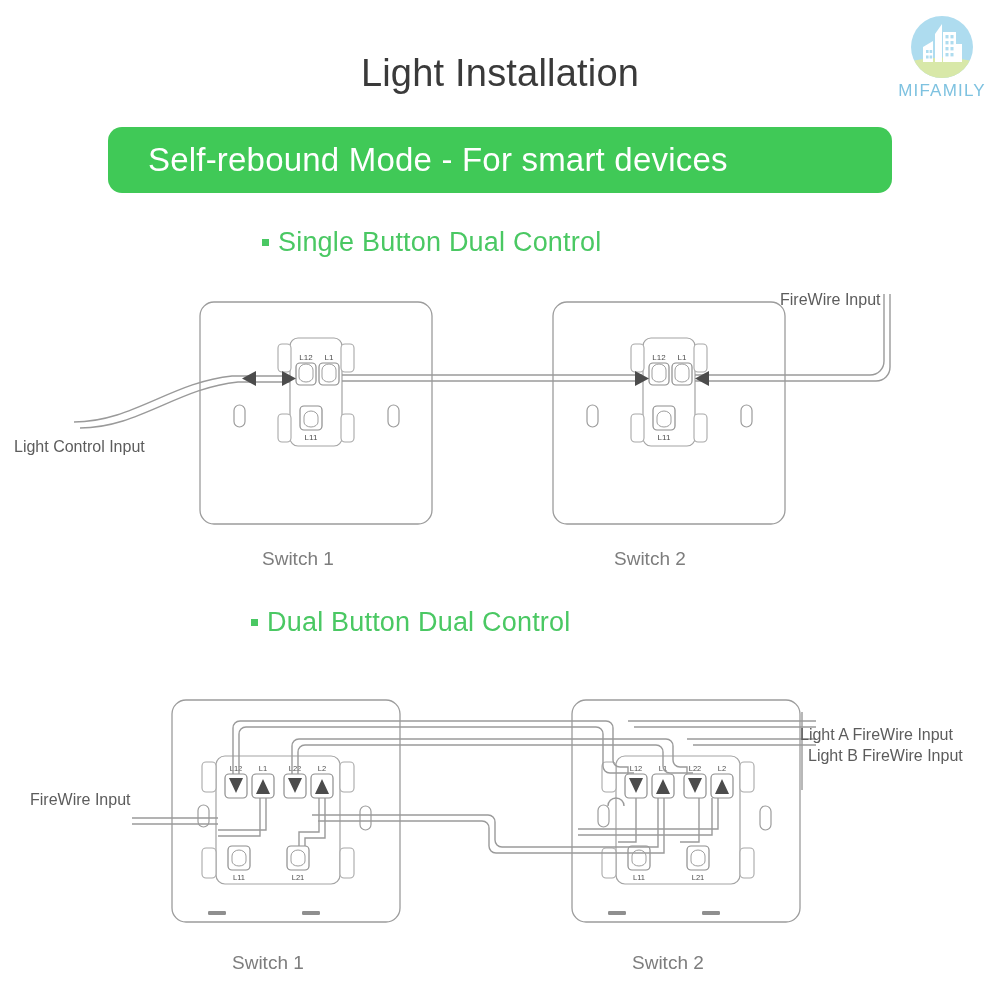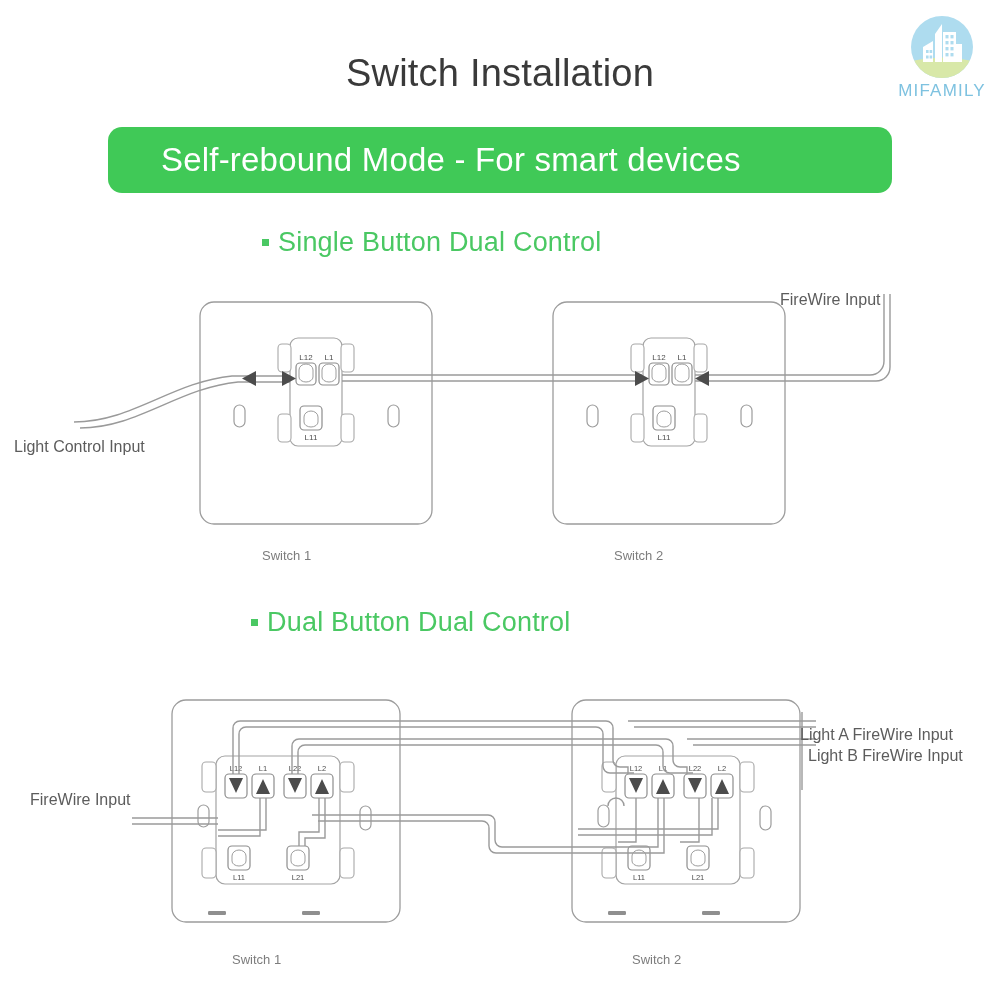--- a/index.html
+++ b/index.html
@@ -57,21 +57,21 @@
     position: absolute;
     top: 127px;
     left: 108px;
     width: 784px;
     height: 66px;
     background: #40c957;
     border-radius: 14px;
     display: flex;
     align-items: center;
     box-sizing: border-box;
-    padding-left: 53px;
+    padding-left: 40px;
   }
   #mode-banner .banner-label {
     color: #ffffff;
     font-size: 33px;
     font-weight: 400;
     letter-spacing: 0.2px;
   }
 
   .section-heading {
     position: absolute;
@@ -107,21 +107,21 @@
   
   .callout {
     position: absolute;
     font-size: 16px;
     color: #5c5c5c;
     white-space: nowrap;
     font-family: "Liberation Sans", sans-serif;
   }
   .switch-caption {
     position: absolute;
-    font-size: 13px;
+    font-size: 19px;
     color: #7d7d7d;
     white-space: nowrap;
   }
 
   
   #callout-light-firewire-1 { top: 438px; left: 14px; }
   #callout-firewire-1       { top: 291px; left: 780px; }
   #caption-single-sw1       { top: 548px; left: 262px; }
   #caption-single-sw2       { top: 548px; left: 614px; }
 
@@ -164,21 +164,21 @@
         <rect x="17" y="36" width="2.6" height="3"></rect>
         <rect x="20.6" y="36" width="2.6" height="3"></rect>
         <rect x="17" y="41.5" width="2.6" height="3"></rect>
         <rect x="20.6" y="41.5" width="2.6" height="3"></rect>
       </g>
     </g>
   </svg>
   <span class="logo-text">MIFAMILY</span>
 </div>
 
-<div id="page-title">Switch Installation</div>
+<div id="page-title">Light Installation</div>
 
 <div id="mode-banner">
   <span class="banner-label">Self-rebound Mode - For smart devices</span>
 </div>
 
 <div id="section-heading-single" class="section-heading">
   <span class="bullet-square"></span>
   <span class="heading-label">Single Button Dual Control</span>
 </div>
 

